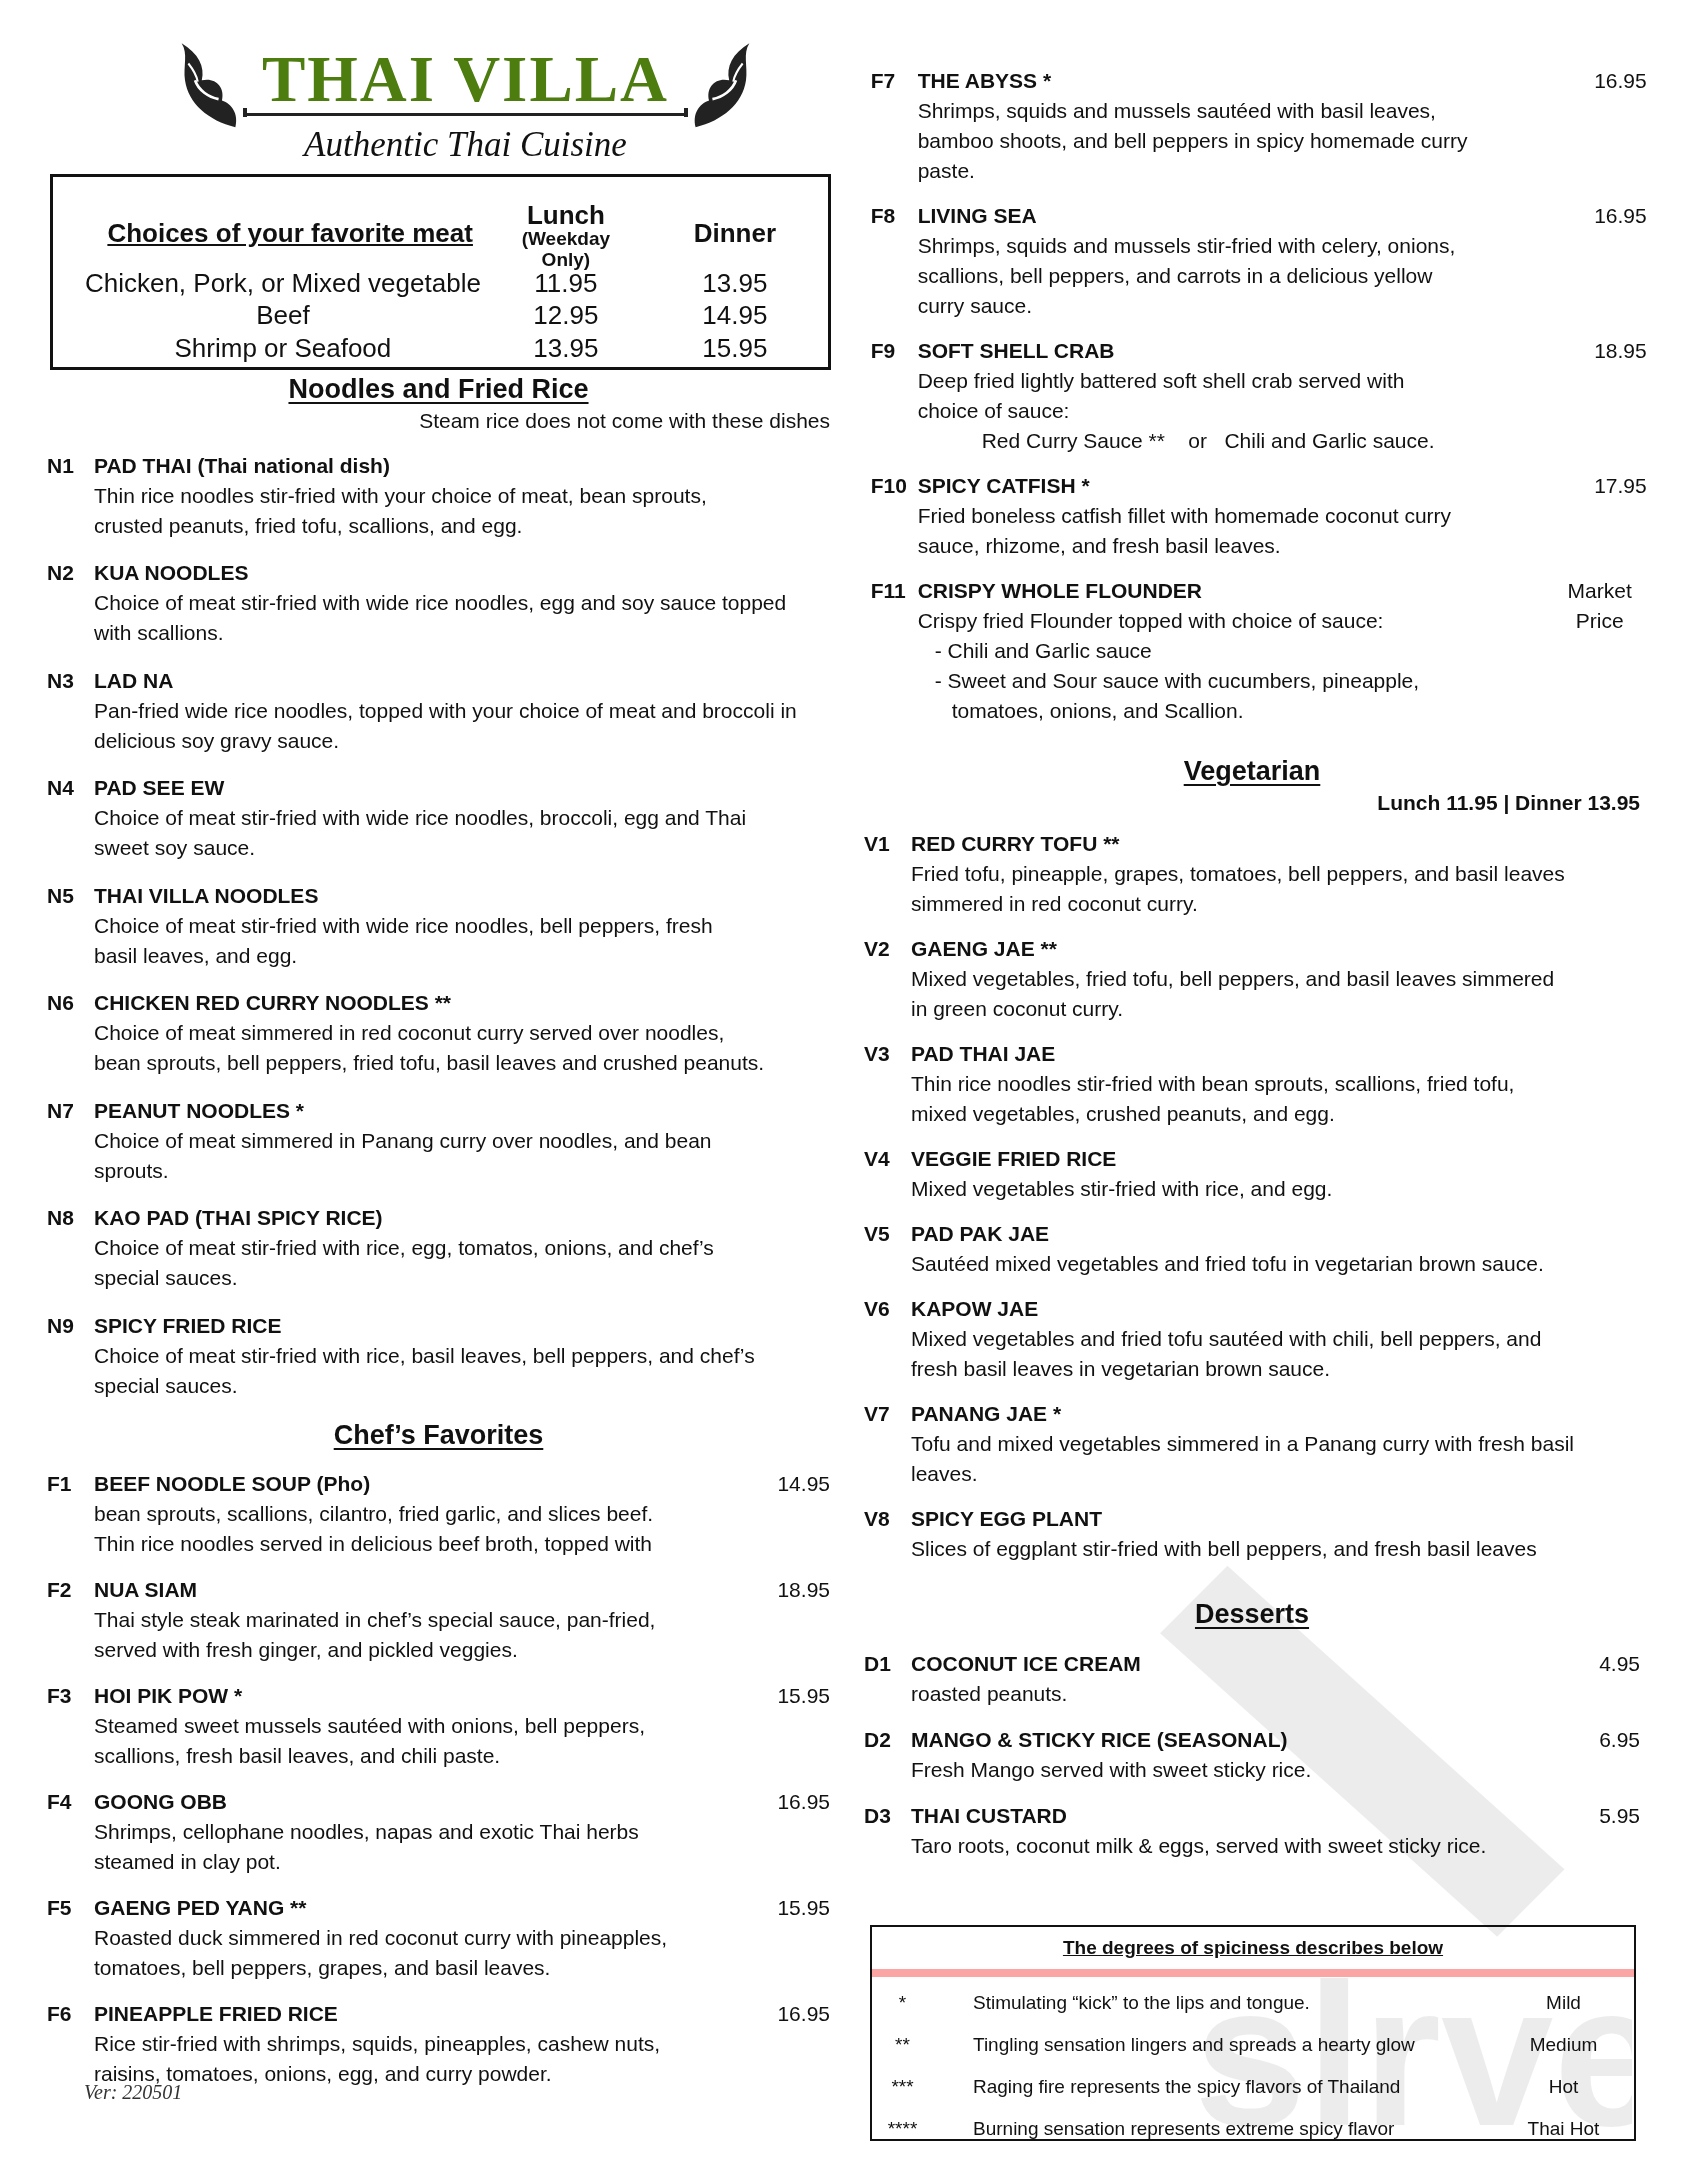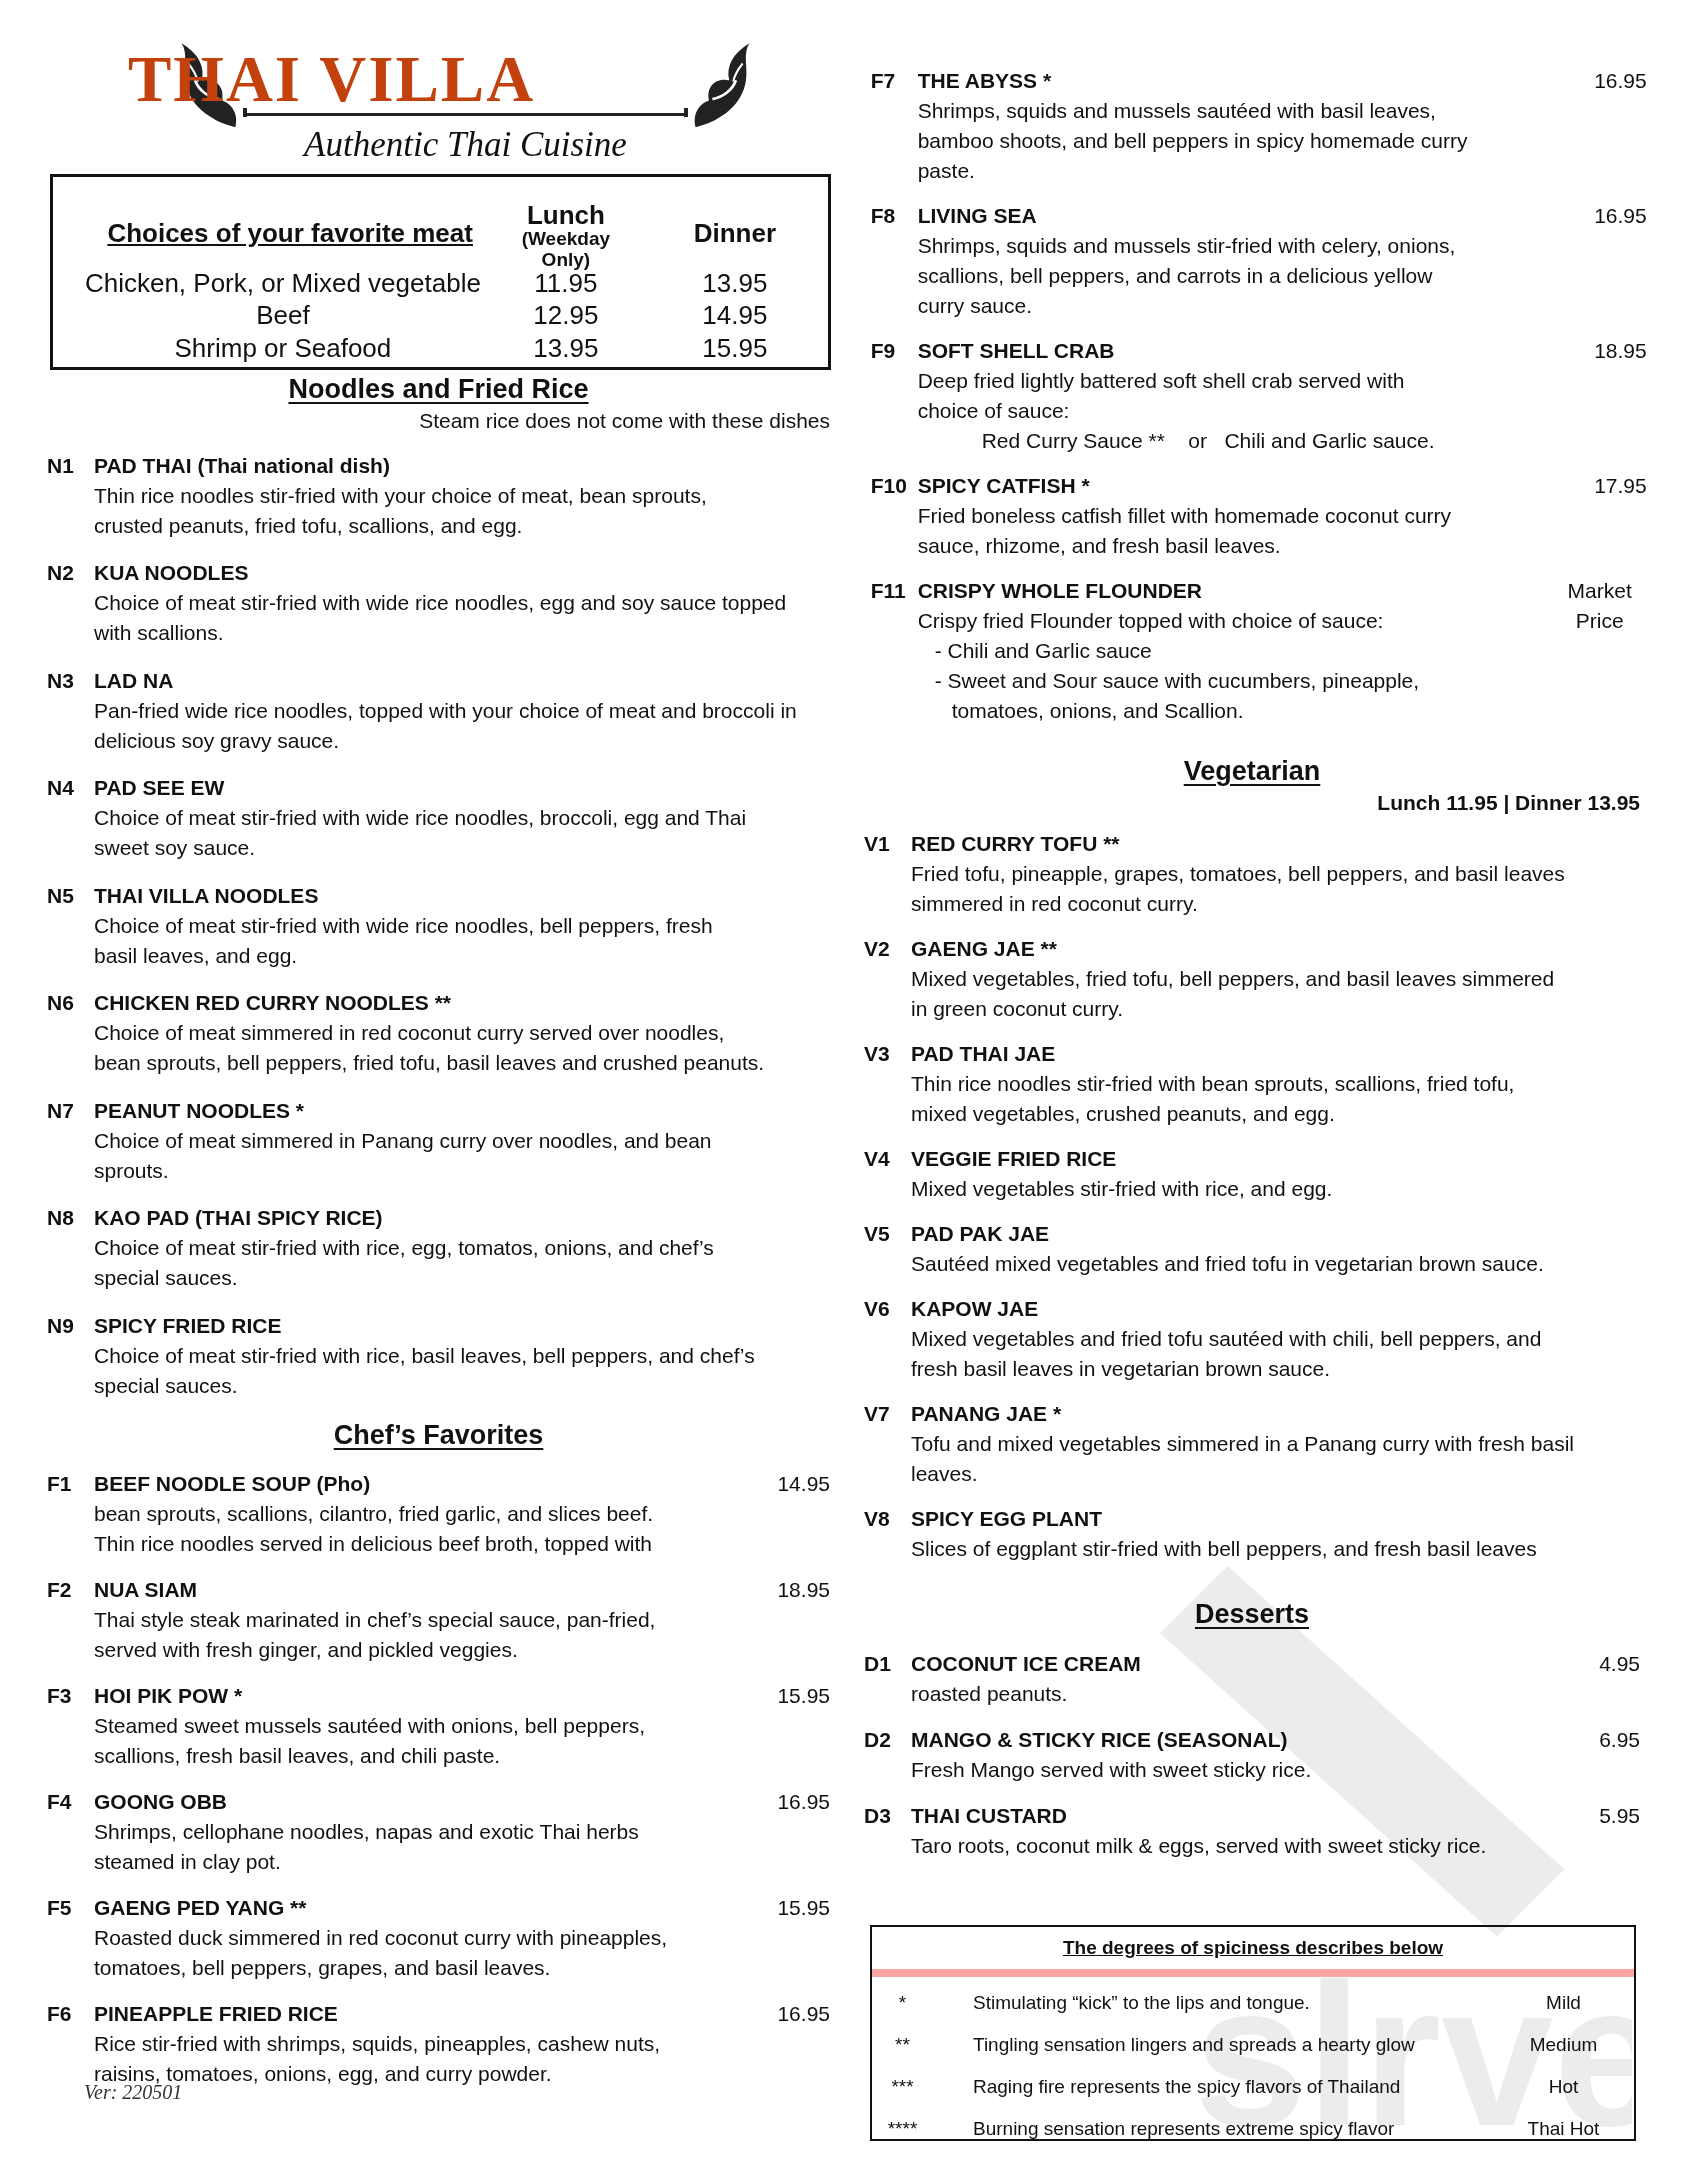--- a/index.html
+++ b/index.html
@@ -4,21 +4,21 @@
 <style>
   html, body { margin:0; padding:0; background:#ffffff; }
   body { width:1687px; height:2183px; position:relative; overflow:hidden; color:#111; font-family:"Liberation Sans", "DejaVu Sans", sans-serif; }
   .page { position:absolute; left:0; top:0; width:1687px; height:2183px; }
   .col { position:absolute; top:0; }
   .col-left { left:47px; width:783px; }
   .col-right { left:864px; width:783px; }
 
   
   .logo { position:relative; height:169px; margin-left:81px; width:675px; }
-  .logo-title { position:absolute; left:0; right:0; top:47px; text-align:left; font-family:"Liberation Serif", "DejaVu Serif", serif; font-size:65px; font-weight:bold; letter-spacing:2px; color:#c2410c; line-height:1; }
+  .logo-title { position:absolute; left:0; right:0; top:47px; text-align:center; font-family:"Liberation Serif", "DejaVu Serif", serif; font-size:65px; font-weight:bold; letter-spacing:2px; color:#4d7c0f; line-height:1; }
   .logo-rule { position:absolute; left:115px; right:115px; top:113px; height:3.4px; background:#222; }
   .logo-rule::before, .logo-rule::after { content:""; position:absolute; top:-5.4px; width:4px; height:9.4px; background:#222; }
   .logo-rule::before { left:0; } .logo-rule::after { right:0; }
   .logo-sub { position:absolute; left:0; right:0; top:125px; text-align:center; font-family:"Liberation Serif", "DejaVu Serif", serif; font-style:italic; font-size:35px; color:#111; }
   .ornament { position:absolute; top:40px; width:81px; height:94px; }
   .ornament.left { left:40px; } .ornament.right { right:40px; }
 
   
   .price-box { position:absolute; left:3.4px; top:174px; width:781px; height:196px; border:3.4px solid #111; box-sizing:border-box; }
   .pb-head { position:absolute; top:13.5px; left:0; right:0; height:81px; }

